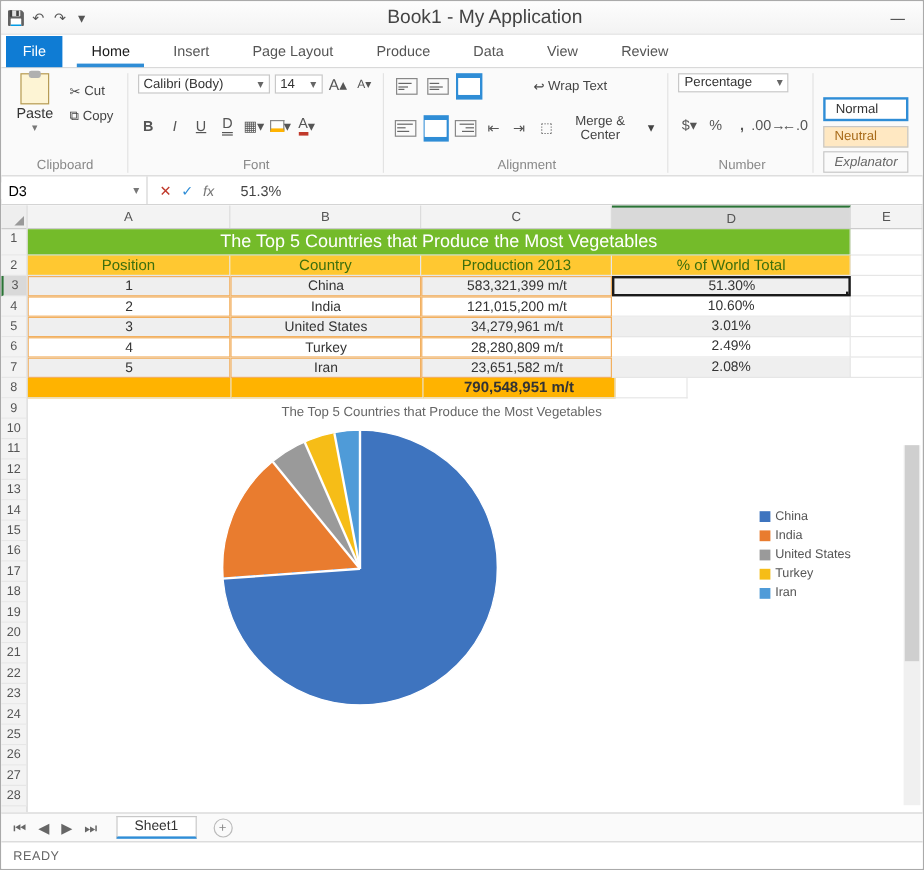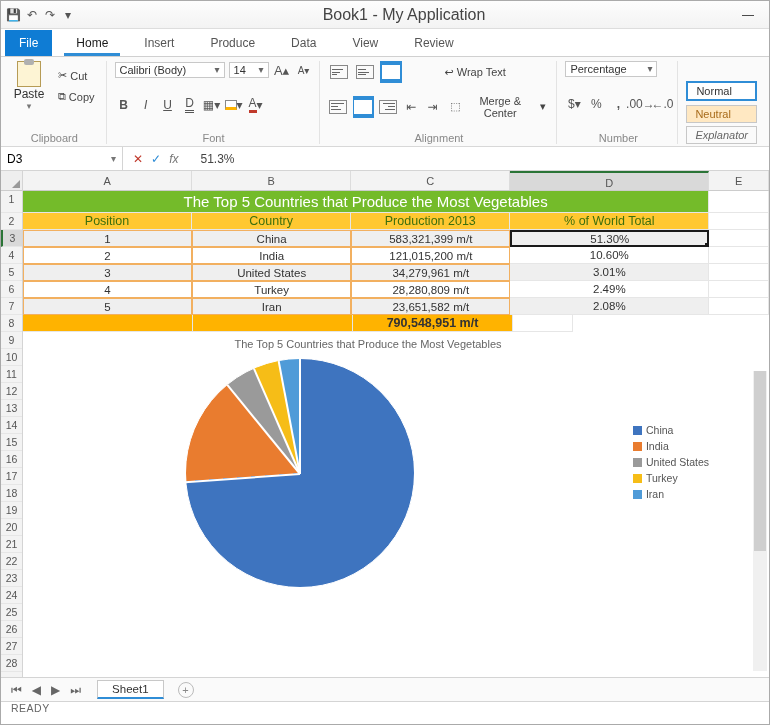--- a/index.html
+++ b/index.html
@@ -75,41 +75,42 @@
 .gap-line{position:absolute;left:115px;top:115px;width:115px;height:2px;background:#fff;transform-origin:0 50%;}
 .legend{position:absolute;right:2px;top:90px;font-size:10.5px;color:#555;}
 .legend div{display:flex;align-items:center;gap:4px;margin-bottom:4px;}
 .legend i{width:9px;height:9px;display:inline-block;}
 
 .sheetbar{height:24px;border-top:1px solid #d4d4d4;display:flex;align-items:center;background:#fafafa;}
 .navset{display:flex;gap:10px;padding:0 10px;color:#666;}
 .stab{border:1px solid #c8c8c8;border-bottom:2px solid #2f8dd6;background:#fff;padding:2px 14px;font-size:11.5px;margin-left:6px;}
 .addsh{margin-left:14px;width:16px;height:16px;border:1px solid #bbb;border-radius:50%;display:flex;align-items:center;justify-content:center;font-size:11px;color:#888;}
 
-.status{height:24px;border-top:1px solid #d4d4d4;display:flex;padding:0 10px;font-size:10.5px;color:#666;letter-spacing:0.5px;background:#fff;}
+.status{height:24px;border-top:1px solid #d4d4d4;display:flex;align-items:center;padding:0 10px;font-size:10.5px;color:#666;letter-spacing:0.5px;background:#fff;}
 
 .vsbar{position:absolute;right:2px;top:200px;width:14px;height:300px;background:#f0f0f0;}
 .vsbar .th{position:absolute;top:0;left:1px;width:12px;height:180px;background:#cfcfcf;}
 </style>
 </head>
 <body>
 
 <div class="titlebar">
   <span class="qat-ico">💾</span>
   <span class="qat-ico">↶</span>
   <span class="qat-ico">↷</span>
   <span class="qat-ico">▾</span>
   <div class="title-text">Book1 - My Application</div>
   <div class="win-btn">—</div>
 </div>
 
 <div class="tabs">
   <div class="ftab file">File</div>
   <div class="ftab active">Home</div>
   <div class="ftab">Insert</div>
+  <div class="ftab">Page Layout</div>
   <div class="ftab">Produce</div>
   <div class="ftab">Data</div>
   <div class="ftab">View</div>
   <div class="ftab">Review</div>
 </div>
 
 <div class="ribbon">
   <div class="rgroup clipboard">
     <div class="rrow">
       <div class="big">

